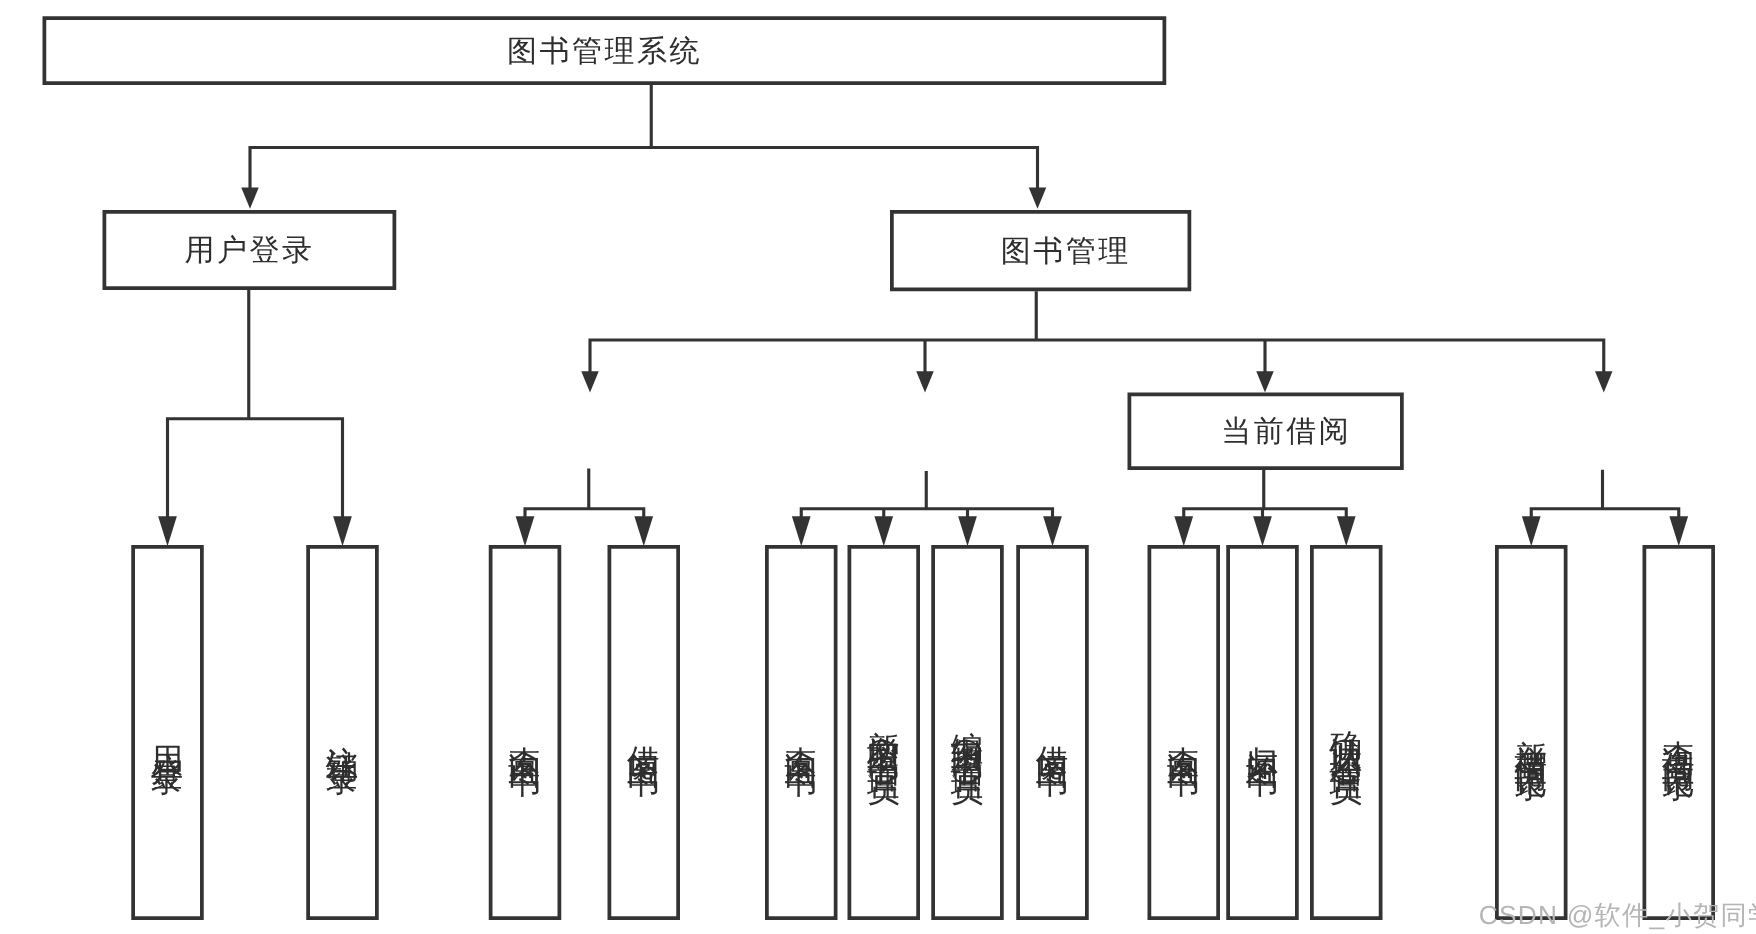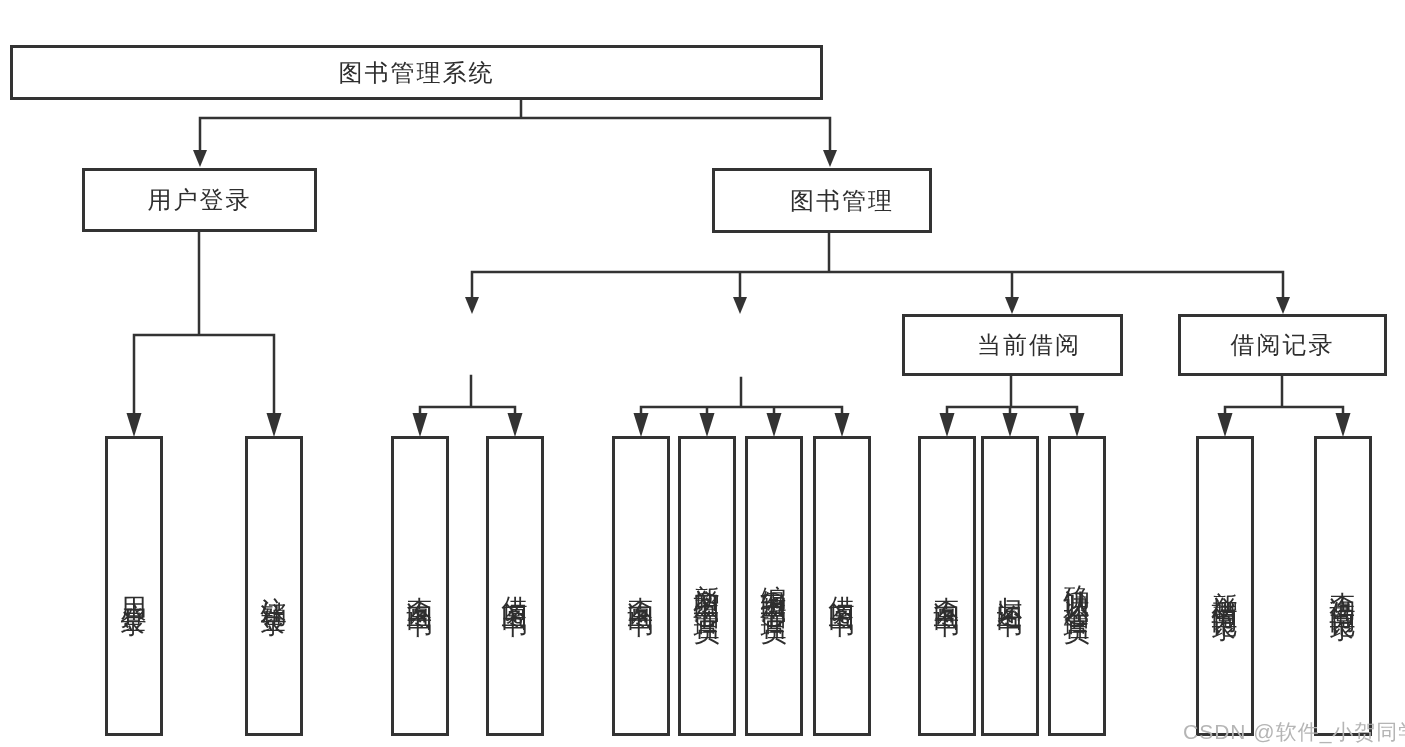--- a/index.html
+++ b/index.html
@@ -31,23 +31,23 @@
     justify-content: center;
     z-index: 2;
   }
 
   .hdr {
     font-size: 24px;
     letter-spacing: 2px;
     white-space: nowrap;
   }
 
-  .root-box  { left: 10px;  top: 13px;  width: 813px; height: 55px; margin-top: 32px; }
+  .root-box  { left: 34px;  top: 13px;  width: 899px; height: 55px; }
   .l2-a      { left: 82px;  top: 168px; width: 235px;  height: 64px; }
-  .l2-b      { left: 712px; top: 168px; width: 220px;  height: 65px; padding-left: 40px; }
+  .l2-b      { left: 712px; top: 168px; width: 241px;  height: 65px; padding-left: 40px; }
 
   .l3        { top: 314px; height: 62px; }
   .l3-a { left: 360px;  width: 225px; }
   .l3-b { left: 632px;  width: 216px; }
   .l3-c { left: 902px;  width: 221px; padding-left: 33px; }
   .l3-d { left: 1178px; width: 209px; }
 
   .leaf {
     top: 436px;
     width: 58px;
@@ -124,21 +124,20 @@
       <polygon points="1335.5,413 1350.5,413 1343,437"></polygon>
     </g>
   </svg>
 
   <div class="box hdr root-box">图书管理系统</div>
 
   <div class="box hdr l2-a">用户登录</div>
   <div class="box hdr l2-b">图书管理</div>
 
   <div class="box hdr l3 l3-c">当前借阅</div>
-  <div class="box hdr l3 l3-d">借阅记录</div>
 
   <div class="box leaf lf1">
     <span class="vtext">用户登录</span>
   </div>
   <div class="box leaf lf2">
     <span class="vtext">注销登录</span>
   </div>
 
   <div class="box leaf lf3">
     <span class="vtext">查询图书</span>

